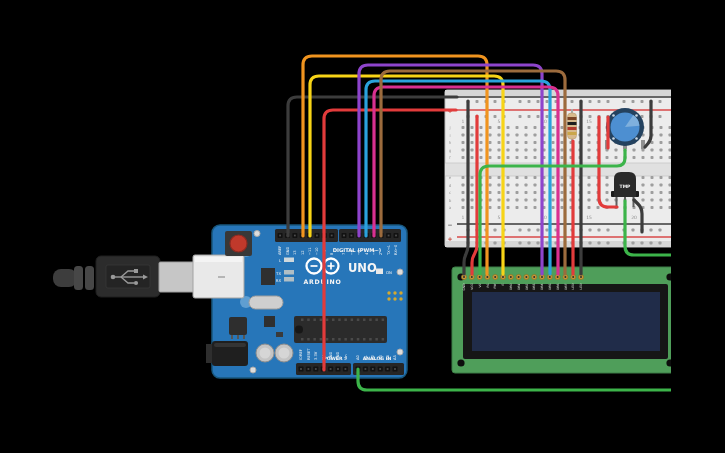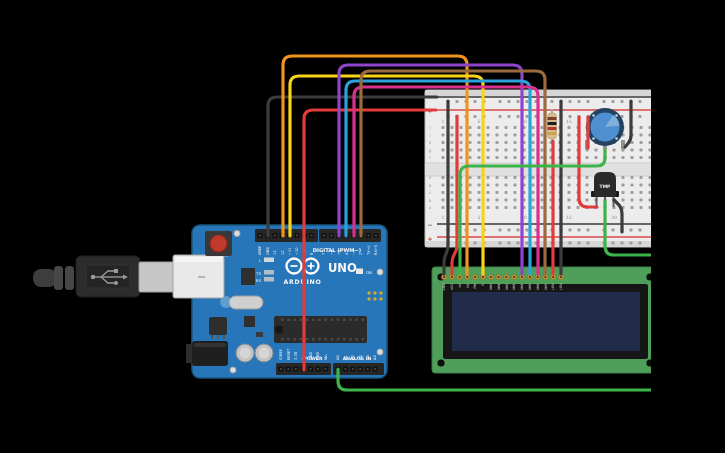--- a/index.html
+++ b/index.html
@@ -1,16 +1,16 @@
 <!DOCTYPE html>
 <html><head>
 <meta charset="utf-8">
 <style>
   html,body{margin:0;padding:0;background:#000;}
-  .stage{position:relative;width:651px;height:453px;background:#000;overflow:hidden;}
+  .stage{position:relative;width:651px;height:453px;background:#000;overflow:hidden;padding-left:20px;}
   svg{display:block;font-family:"DejaVu Sans",sans-serif;}
   text{font-family:"DejaVu Sans",sans-serif;}
   .wtxt{fill:#f5f5f5;}
   .silk{font-weight:bold;}
 </style>
 </head>
 <body>
 
 <div class="stage">
 <svg width="725" height="453" viewBox="0 0 725 453">

